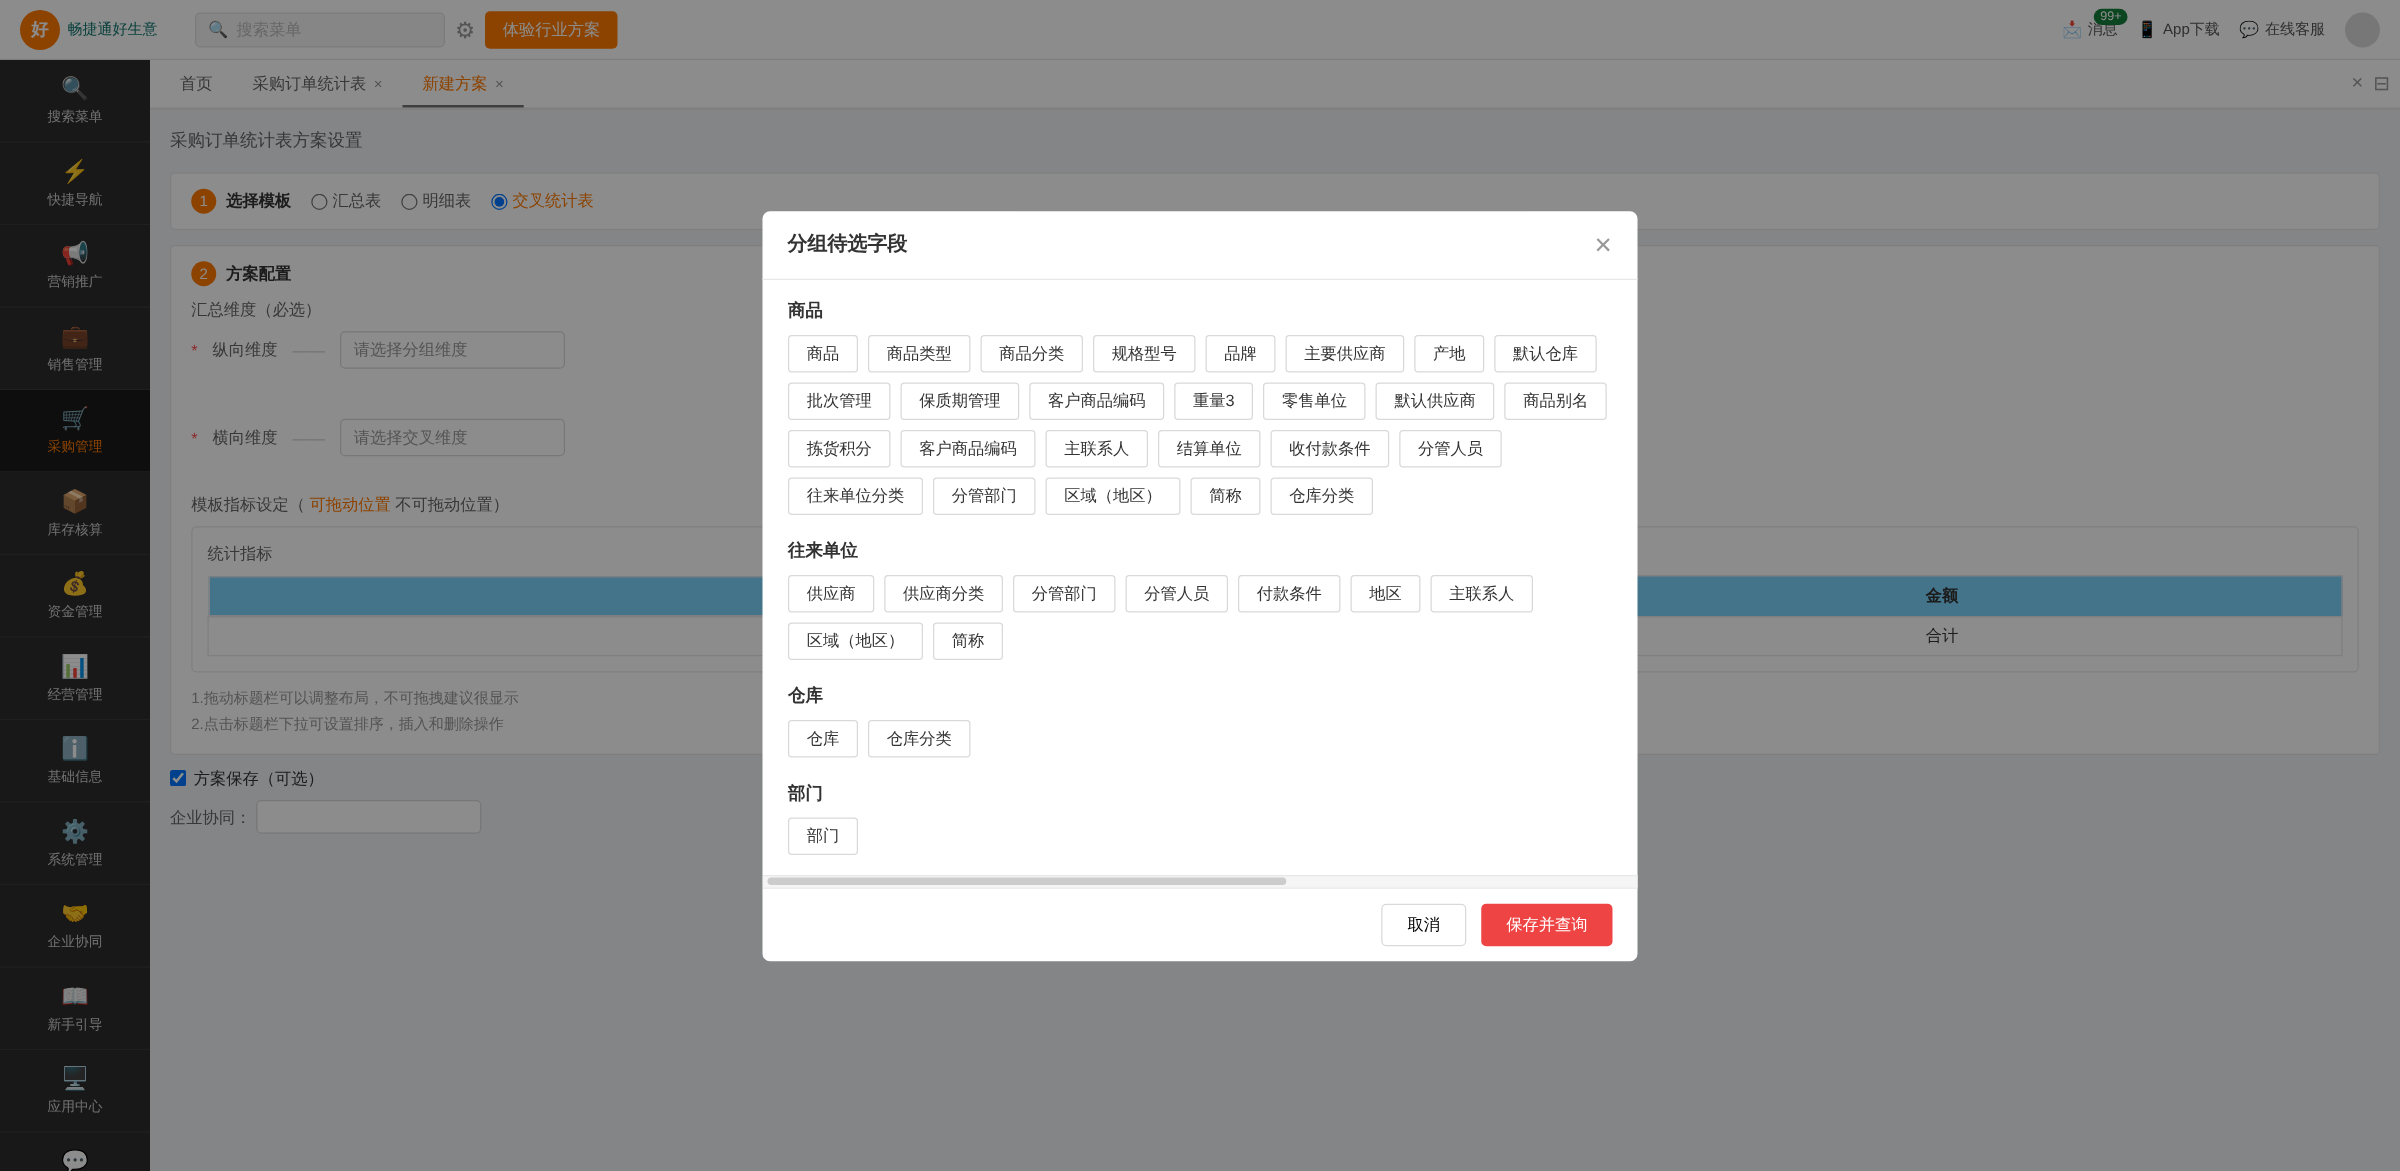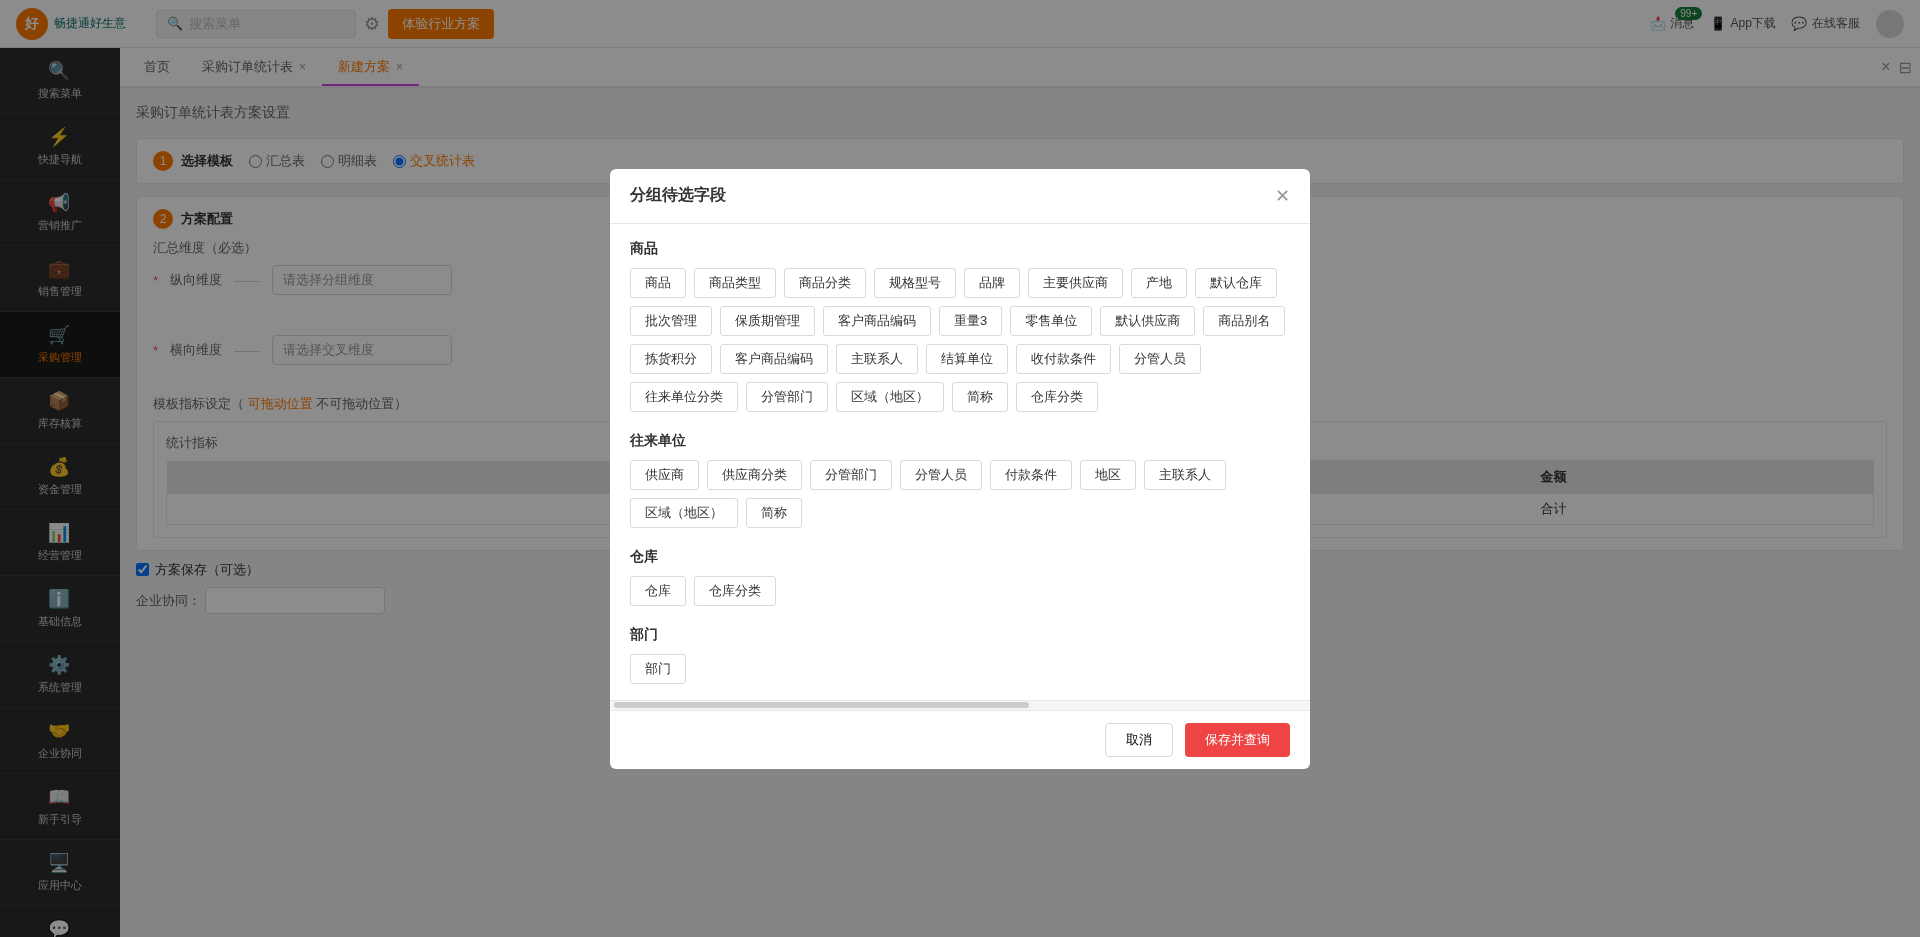--- a/index.html
+++ b/index.html
@@ -101,21 +101,21 @@
     }
     .tab {
       padding: 8px 16px;
       cursor: pointer;
       font-size: 13px;
       color: #666;
       border-bottom: 2px solid transparent;
       margin-bottom: -2px;
       display: flex; align-items: center; gap: 6px;
     }
-    .tab.active { color: #ff7a00; border-bottom: 2px solid #d946ef; }
+    .tab.active { color: #ff7a00; border-bottom: 2px solid #737373; }
     .tab-close { font-size: 12px; color: #999; cursor: pointer; }
 
     
     .main-content {
       position: fixed;
       top: 88px; left: 120px; right: 0; bottom: 0;
       padding: 16px;
       background: #f0f2f5;
       overflow: auto;
     }
@@ -256,21 +256,21 @@
     
     .stats-area { background: #fff; border: 1px solid #e8e8e8; border-radius: 4px; padding: 12px; }
     .stats-title { font-size: 13px; color: #666; margin-bottom: 8px; }
     .stats-table { width: 100%; border-collapse: collapse; }
     .stats-table th, .stats-table td {
       border: 1px solid #e8e8e8;
       padding: 6px 10px;
       font-size: 13px;
       text-align: center;
     }
-    .stats-table th { background: #e5e5e5; }
+    .stats-table th { background: #7dd3fc; }
     .checkbox-label { display: flex; align-items: center; gap: 6px; font-size: 13px; cursor: pointer; }
     .plan-name-input {
       border: 1px solid #d9d9d9;
       border-radius: 4px;
       padding: 5px 10px;
       font-size: 13px;
       width: 180px;
     }
 
     
@@ -463,20 +463,24 @@
         </thead>
         <tbody>
           <tr>
             <td>合计</td>
             <td>合计</td>
           </tr>
         </tbody>
       </table>
     </div>
 
+    <div class="notes">
+      <div>1.拖动标题栏可以调整布局，不可拖拽建议很显示</div>
+      <div>2.点击标题栏下拉可设置排序，插入和删除操作</div>
+    </div>
   </div>
 
   <div style="display:flex;align-items:center;gap:10px;margin-top:10px;">
     <label class="checkbox-label">
       <input type="checkbox" checked="" style="">
       <span>方案保存（可选）</span>
     </label>
   </div>
   <div style="margin-top:8px;">
     <span style="font-size:13px;color:#666;">企业协同：</span>

